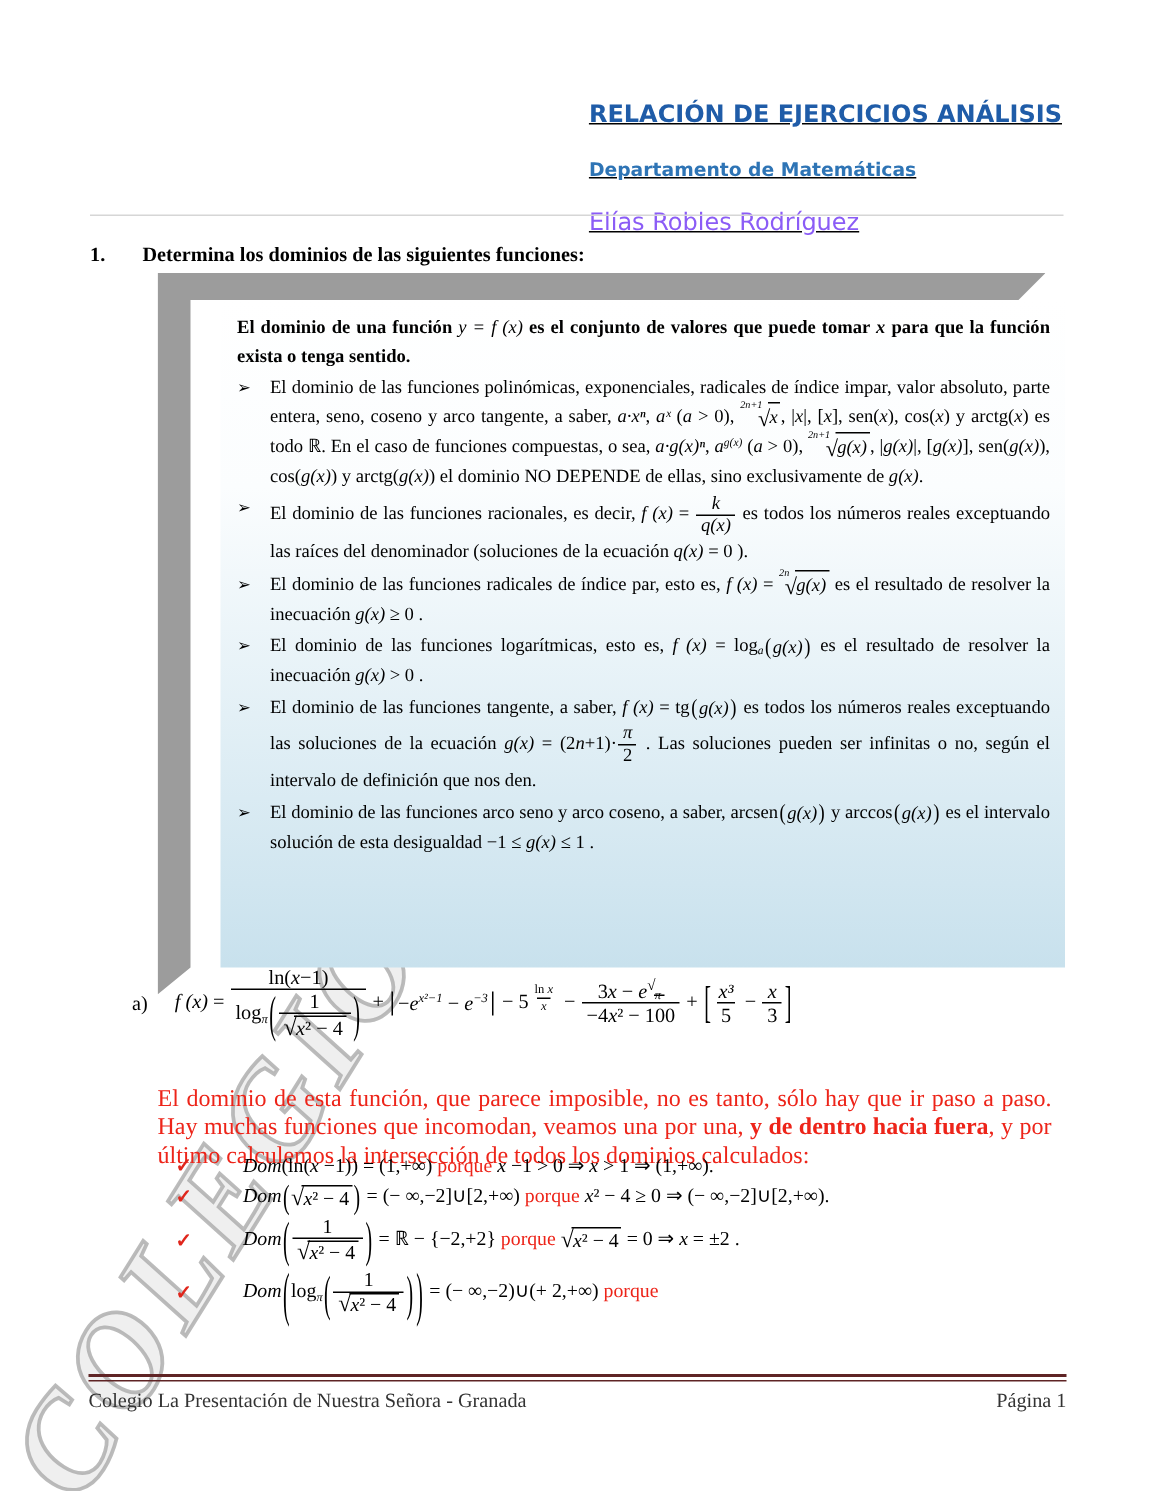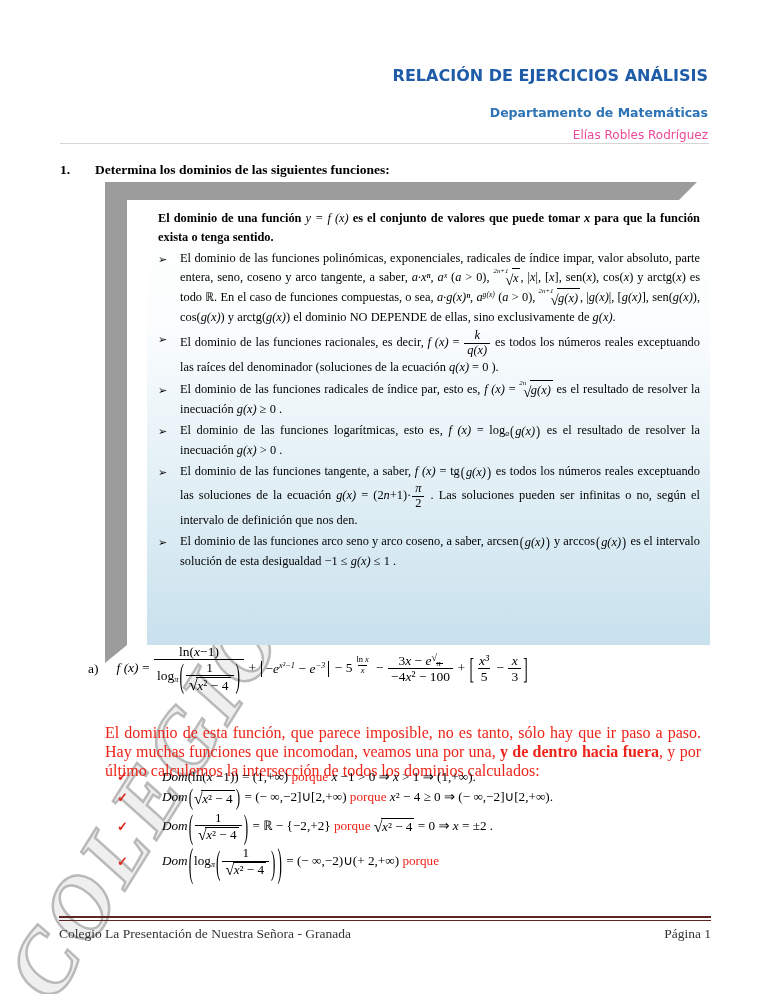--- a/index.html
+++ b/index.html
@@ -4,24 +4,24 @@
 <style>
   html,body{margin:0;padding:0;background:#fff;}
   .page{position:relative;width:768px;height:994px;background:#fff;overflow:hidden;
         font-family:"Liberation Serif",serif;color:#000;}
   
   .watermark{position:absolute;left:-14px;top:962px;transform:rotate(-58deg);transform-origin:0 0;
     font-family:"Liberation Serif",serif;font-style:italic;font-weight:bold;font-size:88px;
     letter-spacing:6px;color:rgba(190,190,190,.25);-webkit-text-stroke:2.5px rgba(170,170,170,.8);
     white-space:nowrap;z-index:0;}
   
-  .header{position:absolute;top:66px;right:60px;text-align:right;font-family:"DejaVu Sans",sans-serif;z-index:1;}
+  .header{position:absolute;top:66px;right:60px;font-family:"DejaVu Sans",sans-serif;z-index:1;text-decoration:underline;}
   .h-title{font-size:16px;font-weight:bold;color:#1F5CA8;}
   .h-dept{margin-top:20px;font-size:12.5px;font-weight:bold;color:#2E74B5;}
-  .h-author{margin-top:8px;font-size:12px;color:#ec4899;}
+  .h-author{margin-top:18px;font-size:16px;color:#8b5cf6;}
   .hr{position:absolute;left:60px;right:59px;top:143px;border-top:1px solid #D6D6D6;z-index:1;}
   
   .exheading{position:absolute;left:60px;top:162px;right:60px;font-weight:bold;font-size:13.5px;z-index:1;}
   .exnum{display:inline-block;width:35px;}
   
   .box3d{position:absolute;left:105px;top:182px;width:592px;height:481px;z-index:1;}
   .shadow{position:absolute;inset:0;background:#9C9C9C;
     clip-path:polygon(0 0,592px 0,574px 18px,22px 18px,22px 463px,0 481px);}
   .boxcontent{position:absolute;left:22px;top:18px;width:563px;height:445px;box-sizing:border-box;
     background:linear-gradient(180deg,#FFFFFF 0%,#FBFDFE 28%,#E3F0F6 62%,#C8E1ED 100%);

